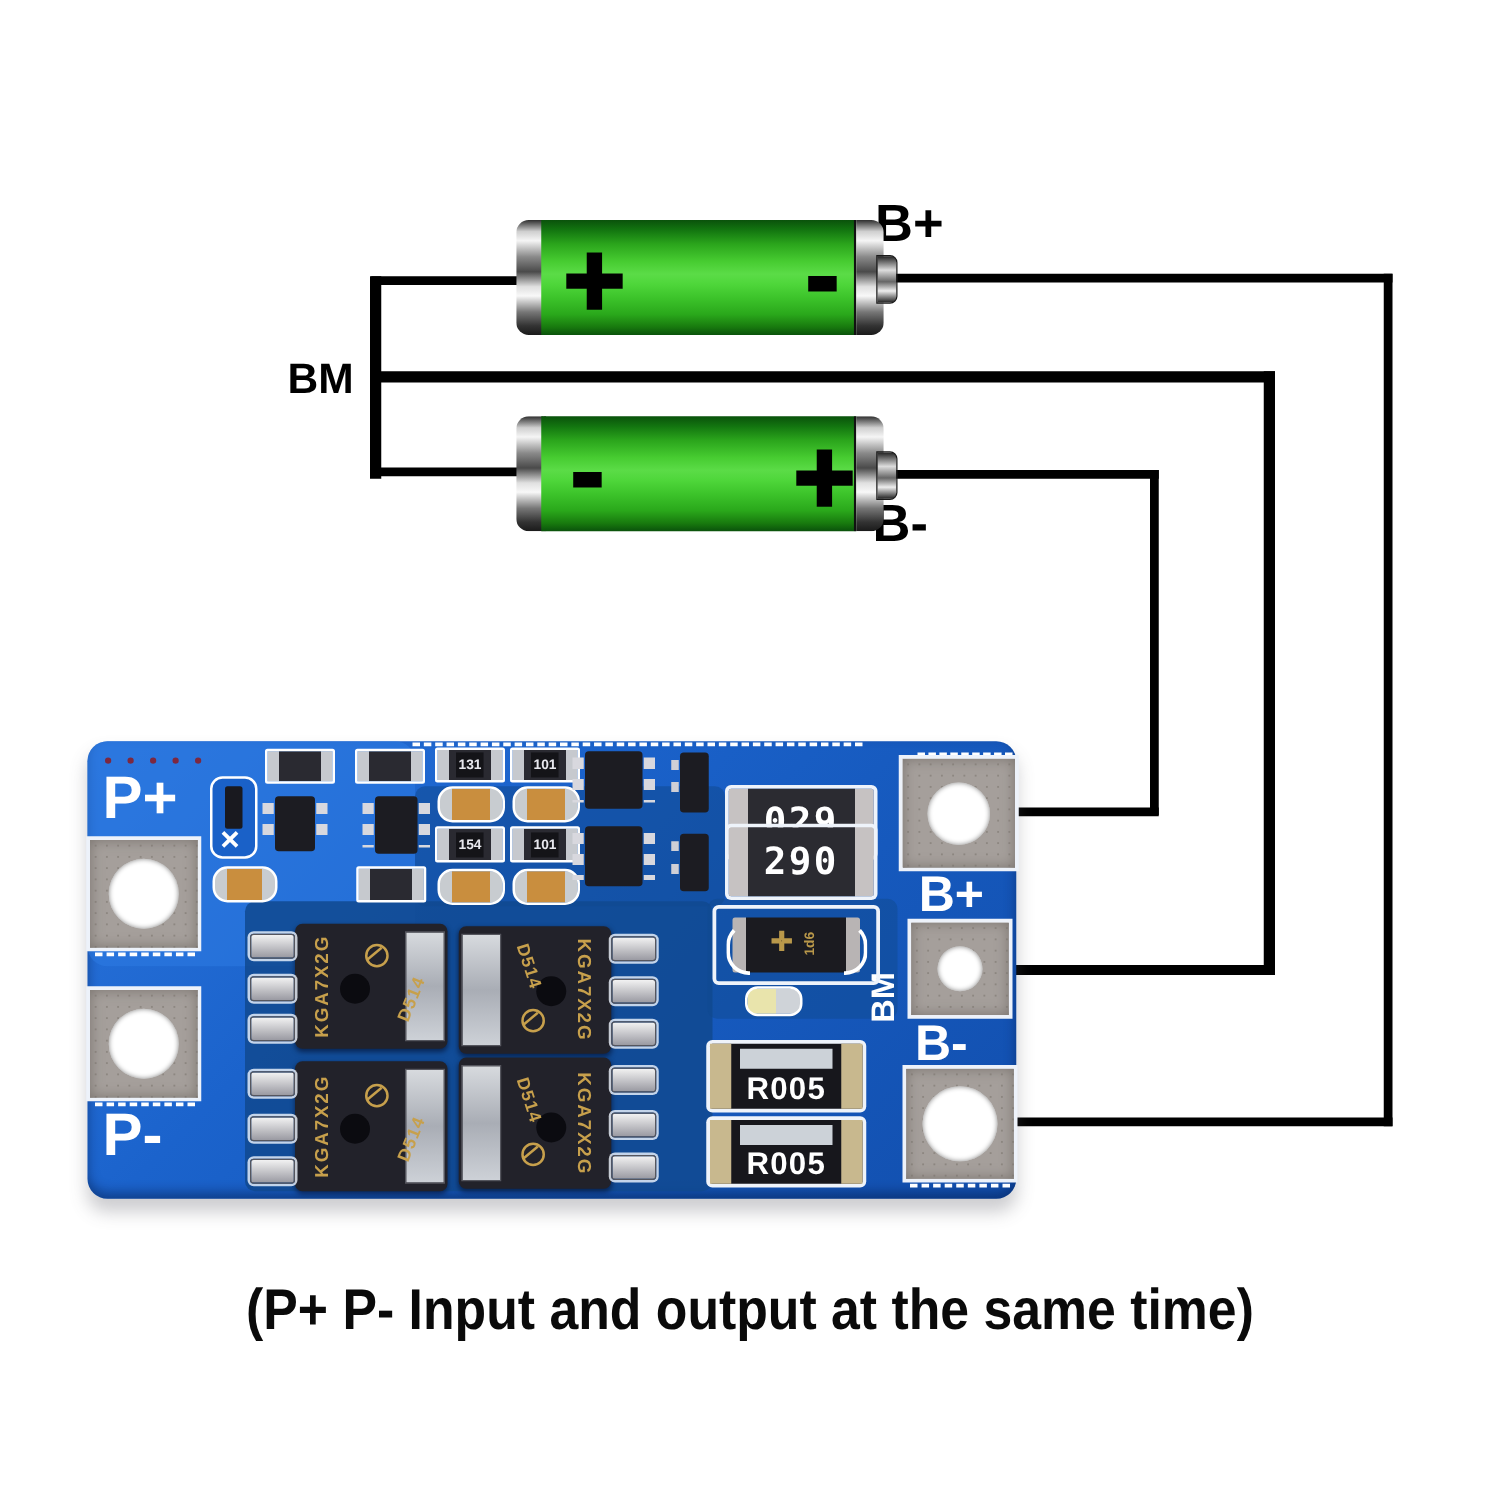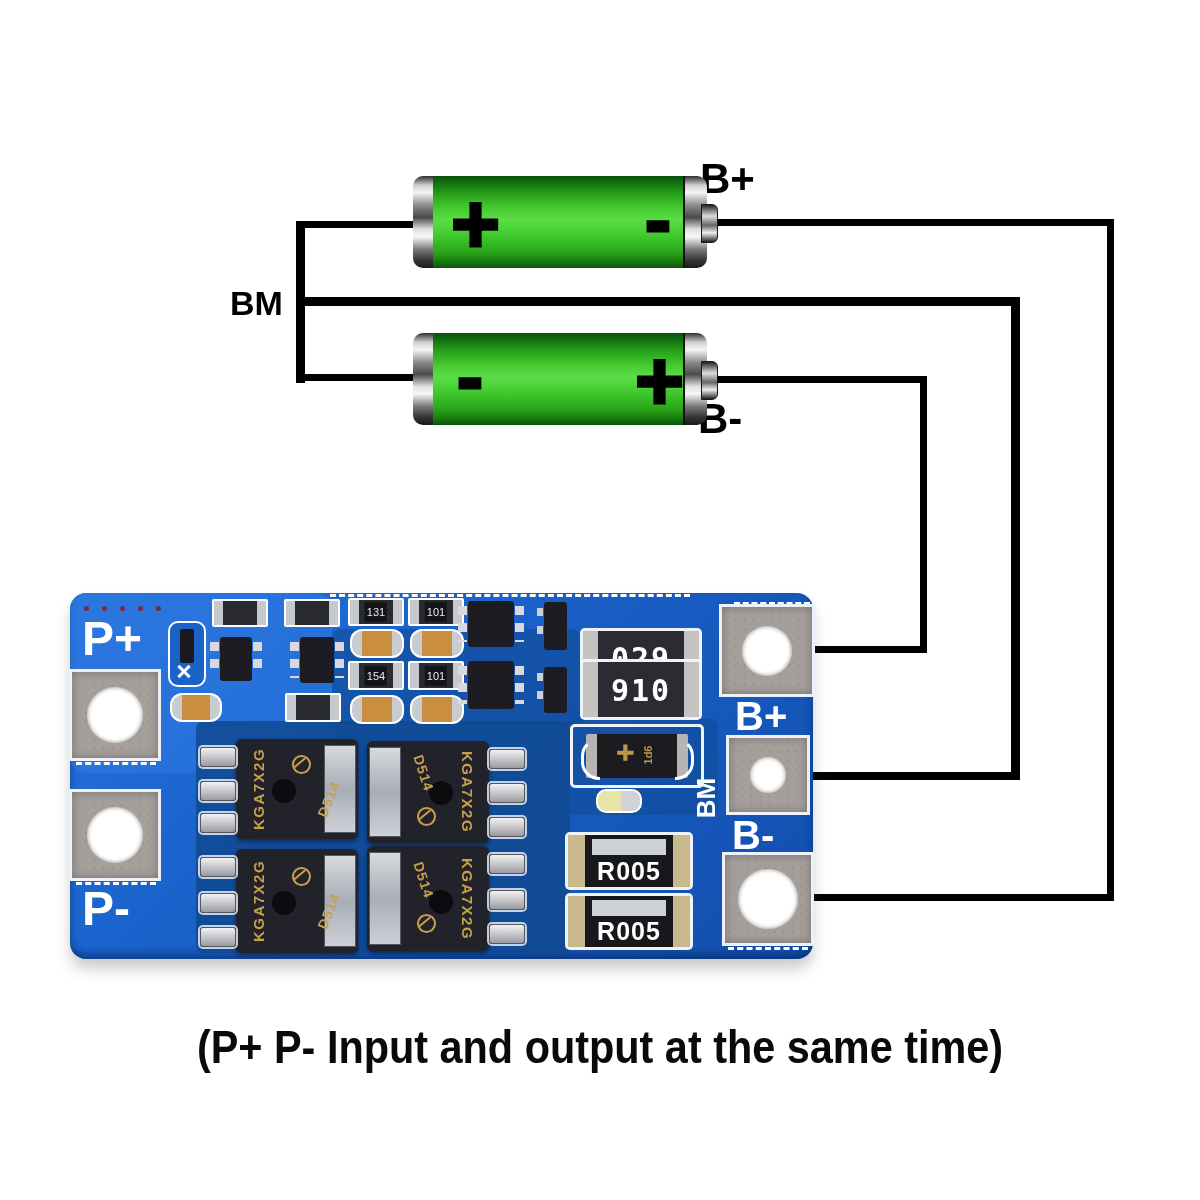--- a/index.html
+++ b/index.html
@@ -37,21 +37,21 @@
     background-image:radial-gradient(#8d8781 15%,rgba(0,0,0,0) 16%);background-size:9px 9px;}
   .pad::after{content:"";position:absolute;left:50%;top:50%;width:var(--hole);height:var(--hole);
     transform:translate(-50%,-50%);background:#fff;border-radius:50%;box-shadow:0 0 4px #888 inset;}
   .silk{position:absolute;color:#fff;font-weight:700;line-height:1;}
   .dash{position:absolute;border-top:3px dashed #fff;}
   .dot{position:absolute;width:5px;height:5px;border-radius:50%;background:#7c2840;}
   
   .rbox{position:absolute;border:2px solid #fff;border-radius:2px;
     background:linear-gradient(90deg,#c6c9ce 0 9px,#2a2a31 9px calc(100% - 9px),#c6c9ce calc(100% - 9px));}
   .rbox span{position:absolute;left:50%;top:50%;transform:translate(-50%,-50%);
-    color:#e8e8ee;font-size:11px;font-weight:400;background:#141418;padding:4px 2px;line-height:1.1;}
+    color:#e8e8ee;font-size:11px;font-weight:700;background:#141418;padding:4px 2px;line-height:1.1;}
   .cbox{position:absolute;border:2px solid #fff;border-radius:12px;
     background:linear-gradient(90deg,#c8ccd0 0 10px,#c98e3e 10px calc(100% - 10px),#c8ccd0 calc(100% - 10px));}
   .vbox{position:absolute;border:2px solid #fff;border-radius:10px;background:#1a61c8;}
   .vbox i{position:absolute;left:50%;top:6px;transform:translateX(-50%);width:14px;height:34px;
     background:#19191f;border-radius:2px;}
   .xmark{position:absolute;width:16px;height:16px;}
   .xmark::before,.xmark::after{content:"";position:absolute;left:0;top:7px;width:16px;height:3px;background:#fff;}
   .xmark::before{transform:rotate(45deg);} .xmark::after{transform:rotate(-45deg);}
   .sot{position:absolute;background:#1c1c22;border-radius:3px;}
   .sot::before,.sot::after{content:"";position:absolute;top:5px;bottom:5px;width:9px;
@@ -201,21 +201,21 @@
     <div class="sot" style="left:230px;top:44px;width:34px;height:46px;"></div>
     <div class="sot" style="left:398px;top:8px;width:46px;height:46px;"></div>
     <div class="sot" style="left:398px;top:68px;width:46px;height:48px;"></div>
     <div class="sc70" style="left:474px;top:9px;width:23px;height:48px;"></div>
     <div class="sc70" style="left:474px;top:74px;width:23px;height:46px;"></div>
 
     <div class="bigres" style="left:513px;top:5px;width:116px;height:54px;margin-top:33px;">
       <span>029</span>
     </div>
     <div class="bigres" style="left:513px;top:69px;width:116px;height:55px;">
-      <span>910</span>
+      <span>290</span>
     </div>
 
     <div class="dgroup" style="left:500px;top:131px;width:128px;height:58px;">
       <div class="dbody" style="left:13px;top:7px;width:102px;height:44px;"></div>
       <div class="darc" style="left:8px;top:11px;"></div>
       <div class="darc" style="left:102px;top:11px;transform:scaleX(-1);"></div>
       <div class="dcross" style="left:44px;top:14px;">✛</div>
       <div class="dmark" style="left:66px;top:22px;">1d6</div>
     </div>
     <div class="led" style="left:526px;top:196px;width:42px;height:20px;"></div>

